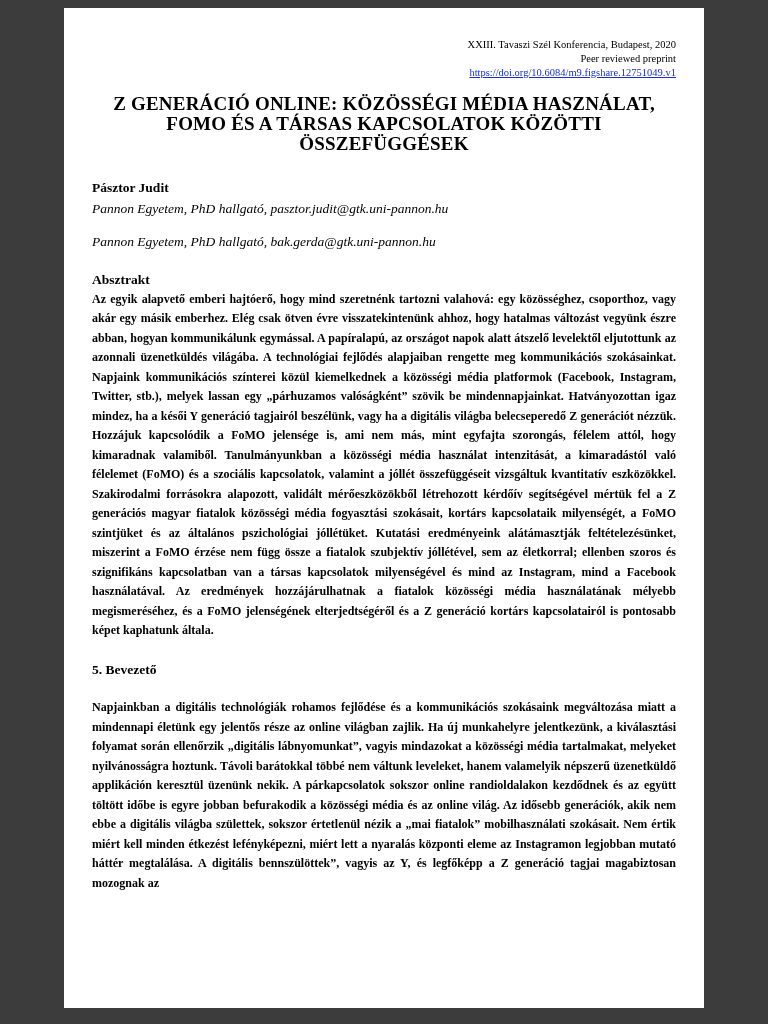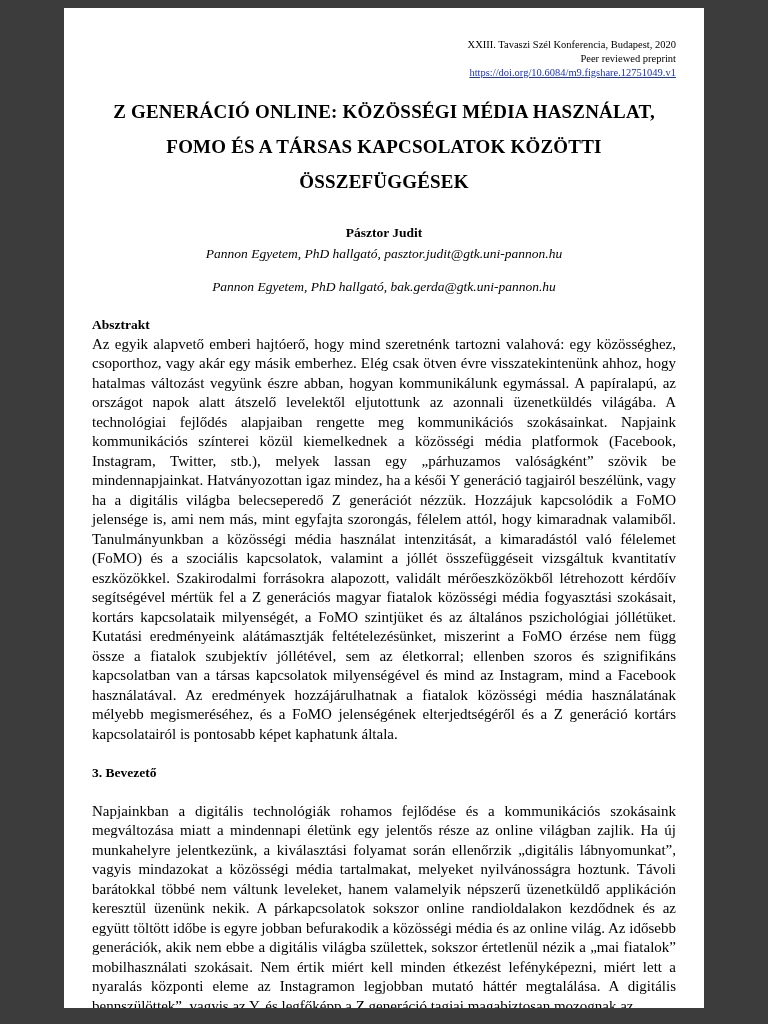--- a/index.html
+++ b/index.html
@@ -34,41 +34,41 @@
   }
   .doi{
     color:var(--link,#1a31cc);
     text-decoration:underline;
     cursor:pointer;
   }
   .title{
     text-align:center;
     font-weight:bold;
     font-size:19px;
-    line-height:35px;
+    line-height:20px;
     margin:14px 10px 24px 10px;
     letter-spacing:.2px;
   }
   .author-block{
-    text-align:center;
     font-size:13.5px;
     line-height:19px;
     margin-bottom:14px;
   }
   .author-name{font-weight:bold;margin-bottom:2px;}
   .author-affil{font-style:italic;}
   .section-heading{
     font-size:13.5px;
     line-height:19.5px;
     font-weight:bold;
   }
   .body-text{
-    font-size:15px;
+    font-size:12px;
     line-height:19.5px;
     text-align:justify;
+    font-weight:bold;
   }
   .mt-blank{margin-top:19px;}
   .mt-authors{margin-top:22px;}
 </style>
 </head>
 <body>
 
 <div class="viewport">
   <div class="page">
 
@@ -86,17 +86,17 @@
     </div>
 
     <div class="author-block">
       <div class="author-affil">Pannon Egyetem, PhD hallgató, bak.gerda@gtk.uni-pannon.hu</div>
     </div>
 
     <div class="section-heading mt-blank">Absztrakt</div>
     <div class="body-text">Az egyik alapvető emberi hajtóerő, hogy mind szeretnénk tartozni valahová: egy közösséghez, csoporthoz, vagy akár egy másik emberhez. Elég csak ötven évre visszatekintenünk ahhoz, hogy hatalmas változást vegyünk észre abban, hogyan kommunikálunk egymással. A papíralapú, az országot napok alatt átszelő levelektől eljutottunk az azonnali üzenetküldés világába. A technológiai fejlődés alapjaiban rengette meg kommunikációs szokásainkat. Napjaink kommunikációs színterei közül kiemelkednek a közösségi média platformok (Facebook, Instagram, Twitter, stb.), melyek lassan egy „párhuzamos valóságként” szövik be mindennapjainkat. Hatványozottan igaz mindez, ha a késői Y generáció tagjairól beszélünk, vagy ha a digitális világba belecseperedő Z generációt nézzük. Hozzájuk kapcsolódik a FoMO jelensége is, ami nem más, mint egyfajta szorongás, félelem attól, hogy kimaradnak valamiből. Tanulmányunkban a közösségi média használat intenzitását, a kimaradástól való félelemet (FoMO) és a szociális kapcsolatok, valamint a jóllét összefüggéseit vizsgáltuk kvantitatív eszközökkel. Szakirodalmi forrásokra alapozott, validált mérőeszközökből létrehozott kérdőív segítségével mértük fel a Z generációs magyar fiatalok közösségi média fogyasztási szokásait, kortárs kapcsolataik milyenségét, a FoMO szintjüket és az általános pszichológiai jóllétüket. Kutatási eredményeink alátámasztják feltételezésünket, miszerint a FoMO érzése nem függ össze a fiatalok szubjektív jóllétével, sem az életkorral; ellenben szoros és szignifikáns kapcsolatban van a társas kapcsolatok milyenségével és mind az Instagram, mind a Facebook használatával. Az eredmények hozzájárulhatnak a fiatalok közösségi média használatának mélyebb megismeréséhez, és a FoMO jelenségének elterjedtségéről és a Z generáció kortárs kapcsolatairól is pontosabb képet kaphatunk általa.</div>
 
 
-    <div class="section-heading mt-blank">3. Bevezető</div>
+    <div class="section-heading mt-blank">5. Bevezető</div>
     <div class="body-text mt-blank">Napjainkban a digitális technológiák rohamos fejlődése és a kommunikációs szokásaink megváltozása miatt a mindennapi életünk egy jelentős része az online világban zajlik. Ha új munkahelyre jelentkezünk, a kiválasztási folyamat során ellenőrzik „digitális lábnyomunkat”, vagyis mindazokat a közösségi média tartalmakat, melyeket nyilvánosságra hoztunk. Távoli barátokkal többé nem váltunk leveleket, hanem valamelyik népszerű üzenetküldő applikáción keresztül üzenünk nekik. A párkapcsolatok sokszor online randioldalakon kezdődnek és az együtt töltött időbe is egyre jobban befurakodik a közösségi média és az online világ. Az idősebb generációk, akik nem ebbe a digitális világba születtek, sokszor értetlenül nézik a „mai fiatalok” mobilhasználati szokásait. Nem értik miért kell minden étkezést lefényképezni, miért lett a nyaralás központi eleme az Instagramon legjobban mutató háttér megtalálása. A digitális bennszülöttek”, vagyis az Y, és legfőképp a Z generáció tagjai magabiztosan mozognak az</div>
 
   </div>
 </div>
 
 </body></html>

